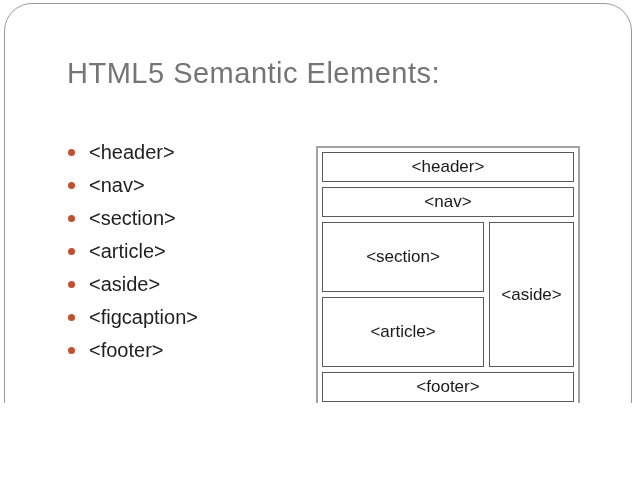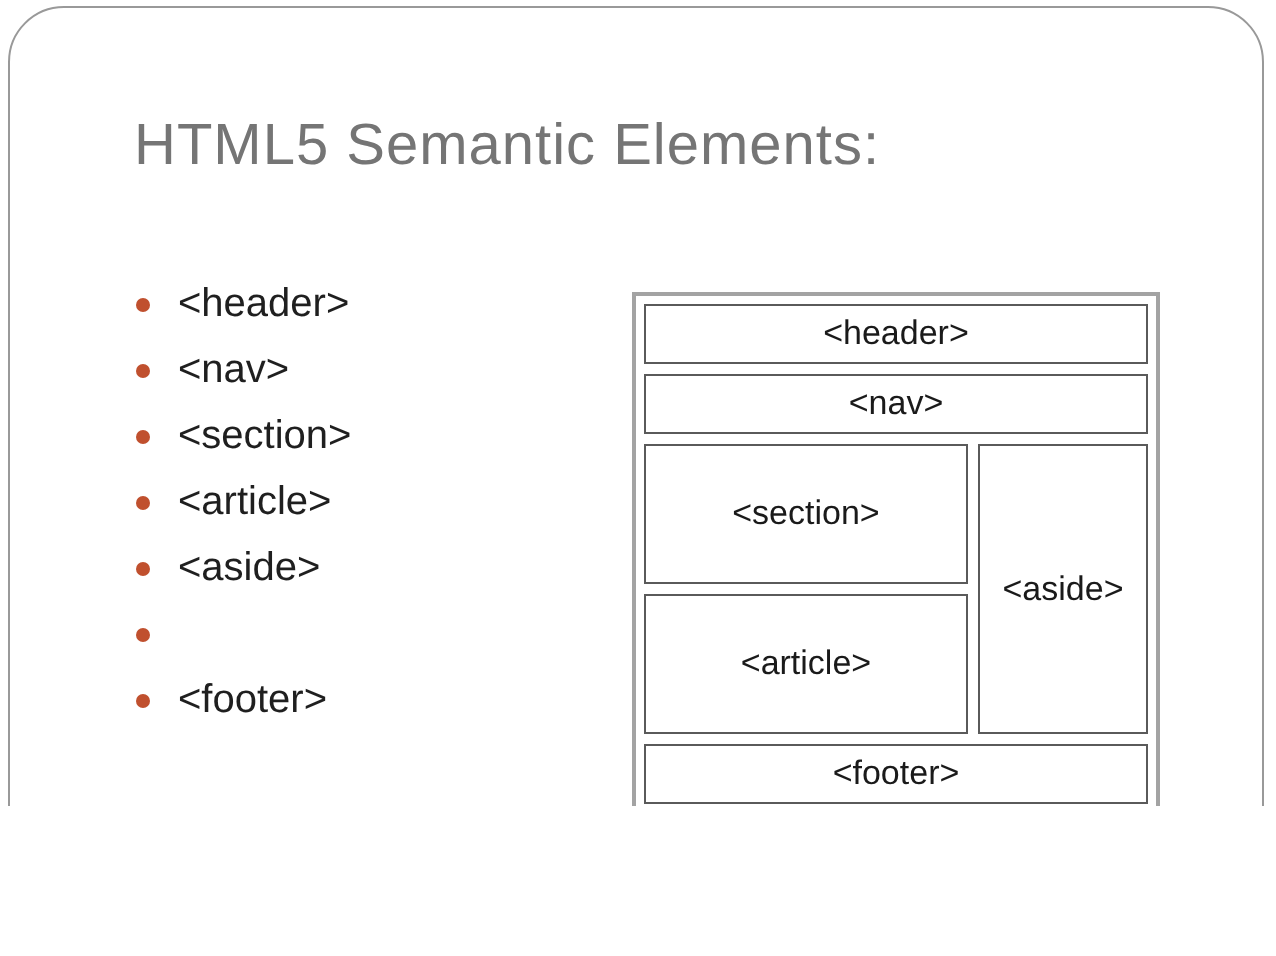--- a/index.html
+++ b/index.html
@@ -123,20 +123,21 @@
     <li>
       <span class="bullet"></span>
       <span>&lt;article&gt;</span>
     </li>
     <li>
       <span class="bullet"></span>
       <span>&lt;aside&gt;</span>
     </li>
     <li>
       <span class="bullet"></span>
+      <span>&lt;figcaption&gt;</span>
     </li>
     <li>
       <span class="bullet"></span>
       <span>&lt;footer&gt;</span>
     </li>
   </ul>
 
   <div class="diagram">
     <div class="d-box d-row">
       <span>&lt;header&gt;</span>

